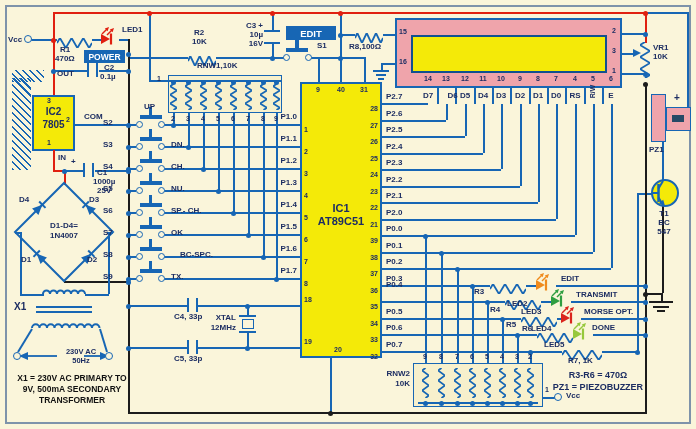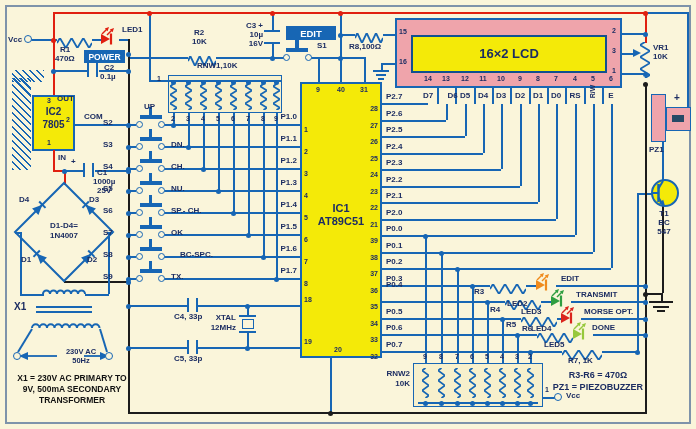--- a/index.html
+++ b/index.html
@@ -464,21 +464,21 @@
   <div class="lb" style="left:8px;top:36px">Vcc</div>
   <div class="lb" style="left:60px;top:46px">R1</div>
   <div class="lb" style="left:55px;top:55px">470Ω</div>
   <div class="lb" style="left:122px;top:26px">LED1</div>
   <div class="badge" style="left:84px;top:50px;width:41px;height:13px;font-size:8.5px">POWER</div>
   <div class="lb" style="left:104px;top:64px">C2</div>
   <div class="lb" style="left:100px;top:73px">0.1µ</div>
   <div class="lb f10 c" style="left:32px;top:107px;width:43px">IC2</div>
   <div class="lb f10 c" style="left:32px;top:120px;width:43px">7805</div>
   <div class="lb f7" style="left:47px;top:97px">3</div>
-  <div class="lb" style="left:57px;top:95px">OUT</div>
+  <div class="lb" style="left:57px;top:70px">OUT</div>
   <div class="lb f7" style="left:66px;top:116px">2</div>
   <div class="lb" style="left:84px;top:113px">COM</div>
   <div class="lb f7" style="left:47px;top:139px">1</div>
   <div class="lb" style="left:58px;top:154px">IN</div>
   <div class="lb" style="left:71px;top:158px">+</div>
   <div class="lb" style="left:97px;top:169px">C1</div>
   <div class="lb" style="left:93px;top:178px">1000µ</div>
   <div class="lb" style="left:97px;top:187px">25V</div>
 
   <div class="lb" style="left:19px;top:196px">D4</div>
@@ -590,21 +590,20 @@
   <div class="lb f7 r" style="left:352px;top:336px;width:26px">33</div>
   <div class="lb" style="left:386px;top:324px">P0.6</div>
   <div class="lb f7 r" style="left:352px;top:353px;width:26px">32</div>
   <div class="lb" style="left:386px;top:341px">P0.7</div>
 
   <div class="lb r" style="left:208px;top:314px;width:28px">XTAL</div>
   <div class="lb r" style="left:202px;top:324px;width:34px">12MHz</div>
   <div class="lb" style="left:174px;top:313px">C4, 33p</div>
   <div class="lb" style="left:174px;top:355px">C5, 33p</div>
 
-  <div class="lb f13 c" style="left:411px;top:47px;width:196px">16×2 LCD</div>
   <div class="lb f7" style="left:399px;top:28px">15</div>
   <div class="lb f7" style="left:399px;top:58px">16</div>
   <div class="lb f7 r" style="left:604px;top:27px;width:12px">2</div>
   <div class="lb f7 r" style="left:604px;top:47px;width:12px">3</div>
   <div class="lb f7 r" style="left:604px;top:67px;width:12px">1</div>
 
   <div id="lcdpins">
       <div class="lb f7 c" style="left: 419px; top: 75px; width: 18px;">14</div>
       <div class="lb c" style="left: 419px; top: 92px; width: 18px;">D7</div>
       <div class="wire" style="left: 437px; top: 88px; width: 1.5px; height: 16px; background: rgb(23, 102, 180);"></div>

